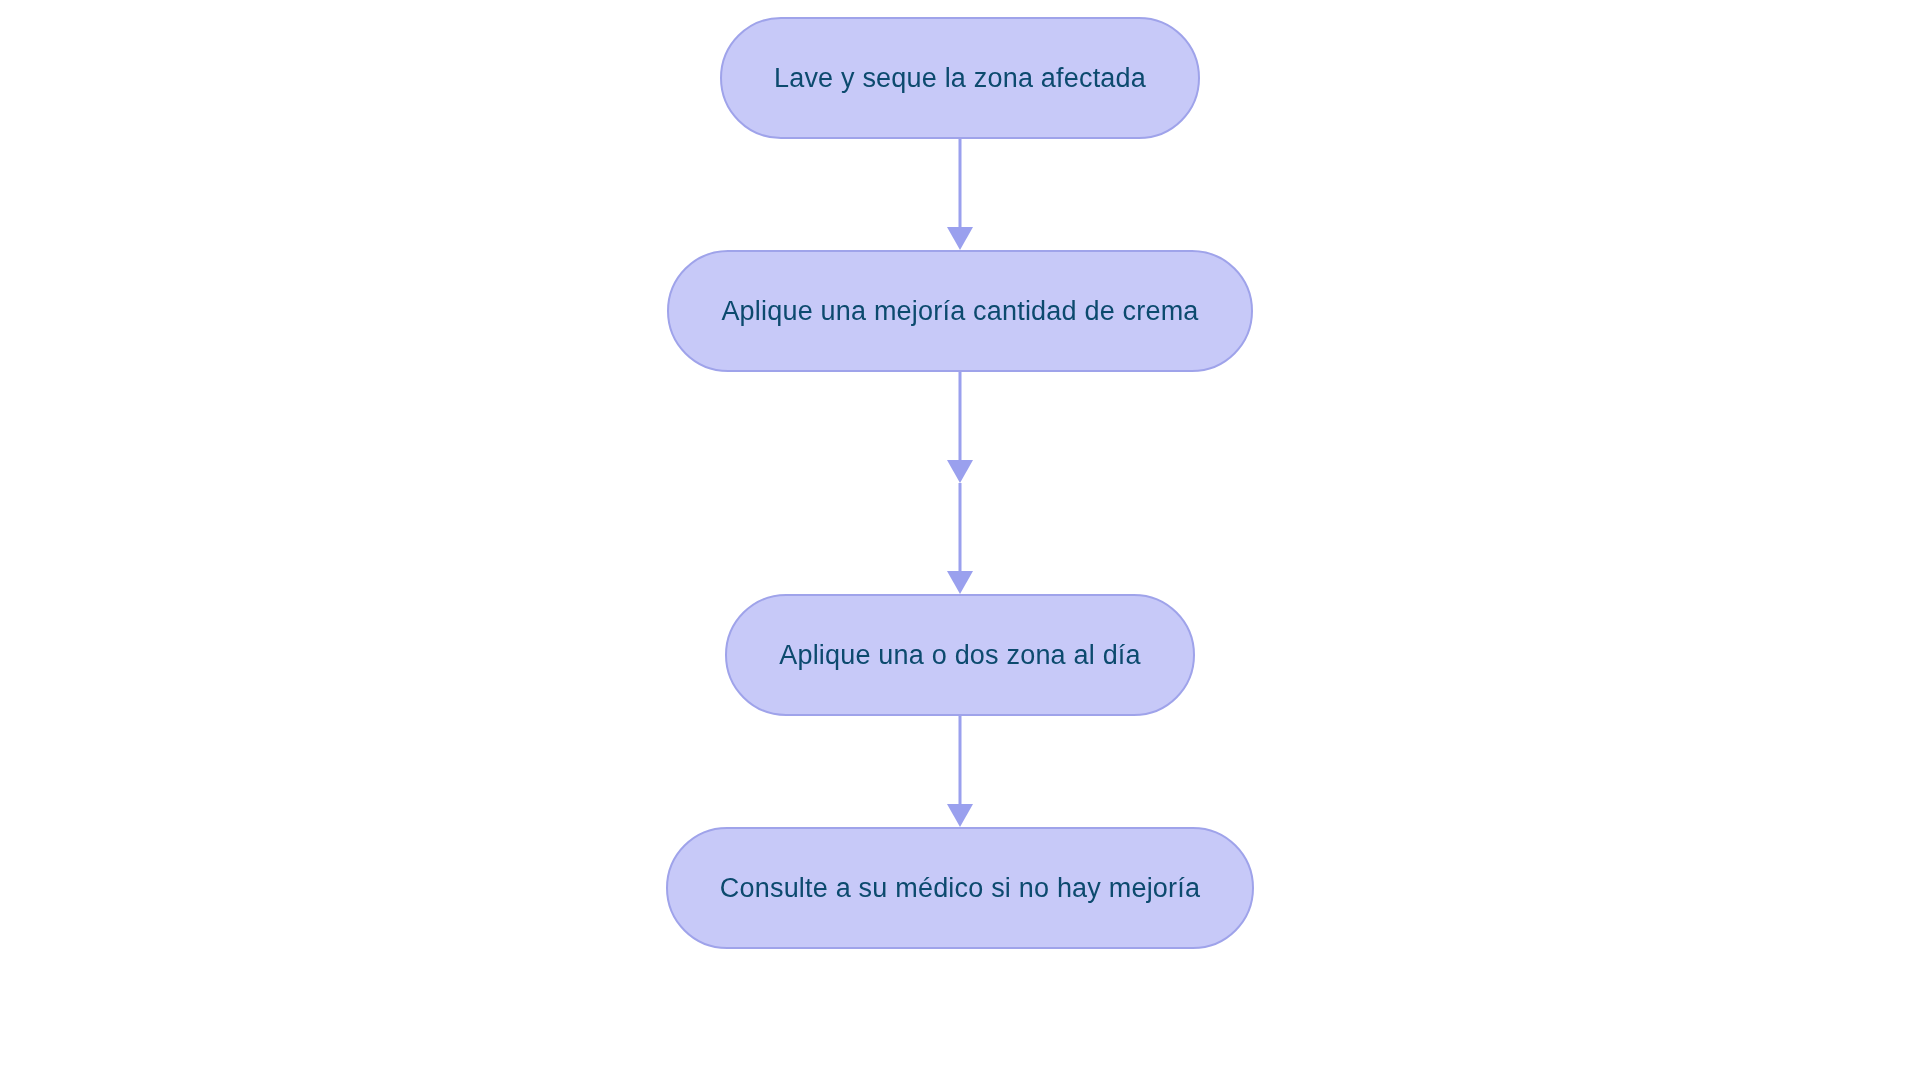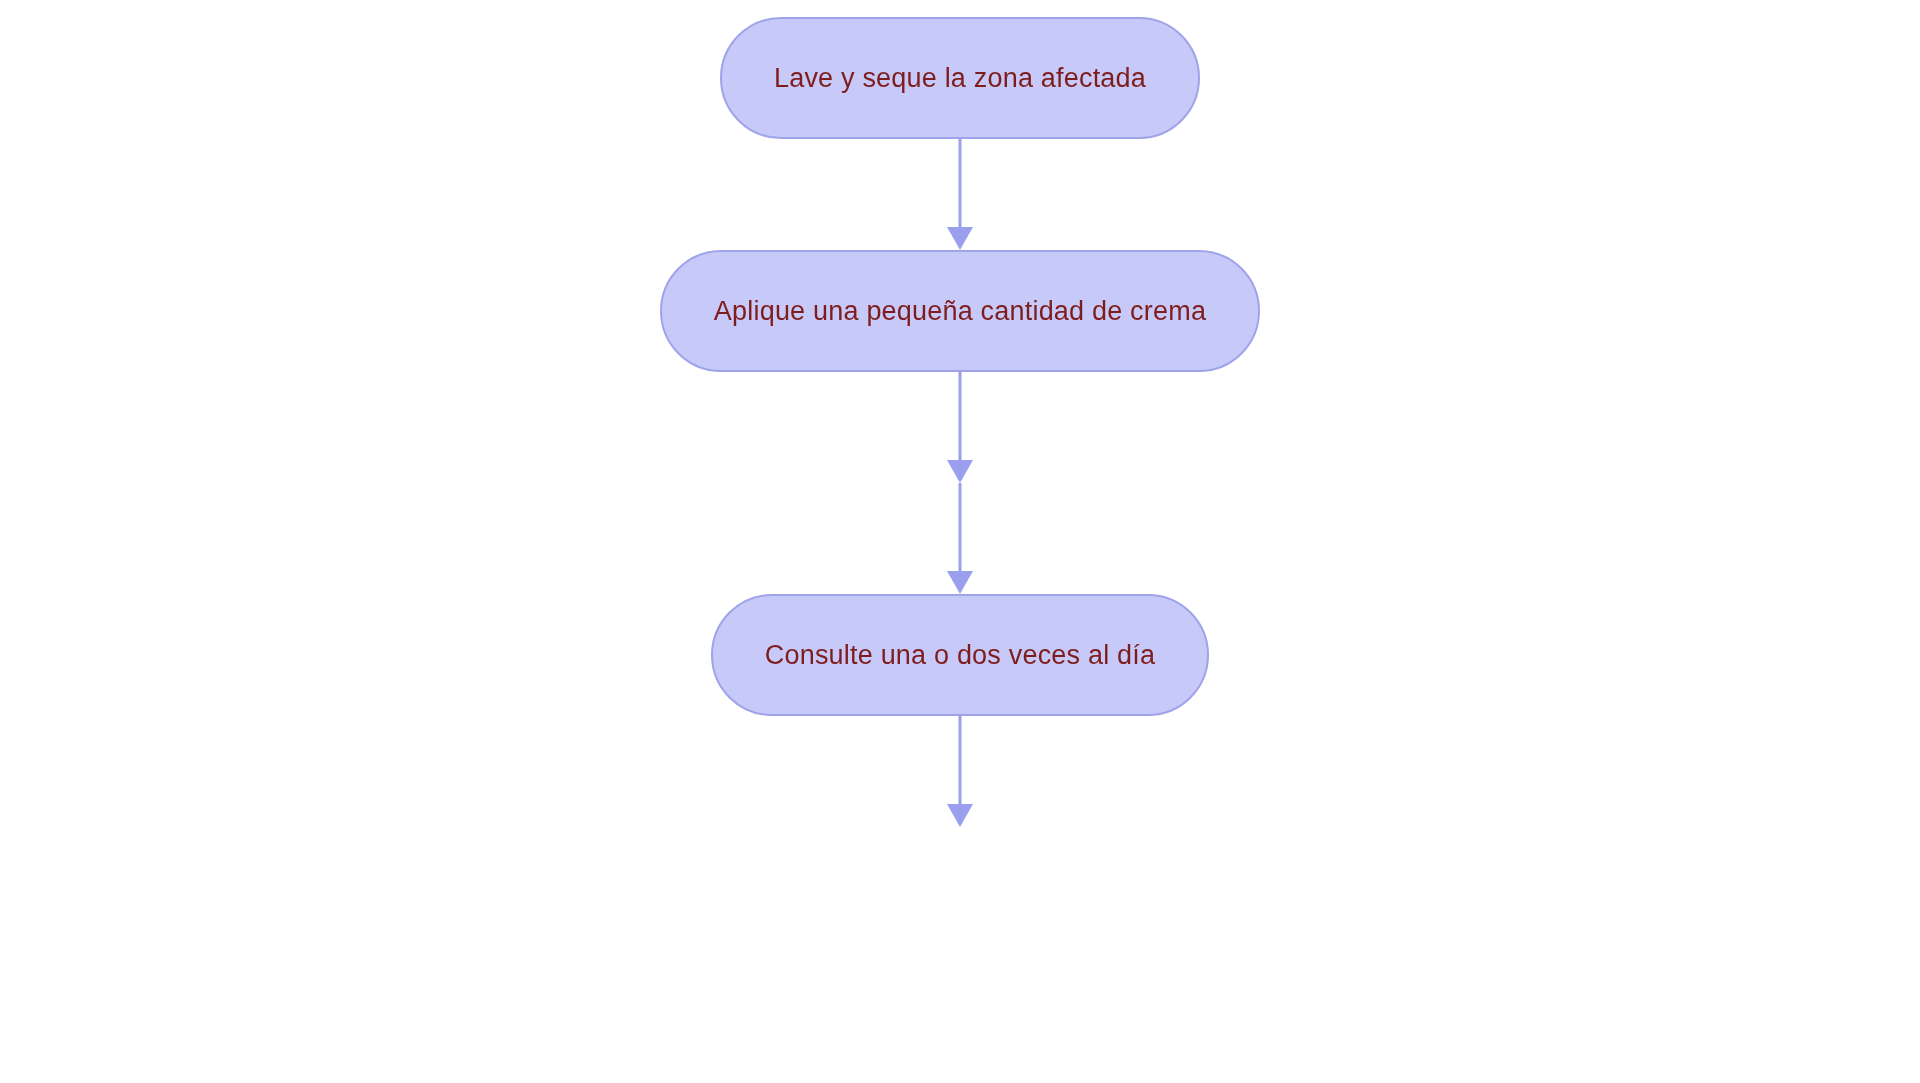--- a/index.html
+++ b/index.html
@@ -22,21 +22,21 @@
     padding-top: 17px;
   }
 
   .flow-node {
     height: 122px;
     min-width: 400px;
     padding: 0 52px;
     border-radius: 61px;
     background: #c7c9f8;
     border: 2px solid #9fa3ea;
-    color: #7f1d1d;
+    color: #0c4a6e;
     font-size: 27px;
     letter-spacing: 0.2px;
     display: flex;
     align-items: center;
     justify-content: center;
     white-space: nowrap;
     flex: 0 0 auto;
   }
 
   .flow-arrow {
@@ -76,37 +76,40 @@
   <div class="flow-node">
     <span>Lave y seque la zona afectada</span>
   </div>
 
   <div class="flow-arrow">
     <div class="shaft"></div>
     <div class="head"></div>
   </div>
 
   <div class="flow-node">
-    <span>Aplique una pequeña cantidad de crema</span>
+    <span>Aplique una mejoría cantidad de crema</span>
   </div>
 
   <div class="flow-arrow">
     <div class="shaft"></div>
     <div class="head"></div>
   </div>
 
 
   <div class="flow-arrow">
     <div class="shaft"></div>
     <div class="head"></div>
   </div>
 
   <div class="flow-node">
-    <span>Consulte una o dos veces al día</span>
+    <span>Aplique una o dos zona al día</span>
   </div>
 
   <div class="flow-arrow">
     <div class="shaft"></div>
     <div class="head"></div>
   </div>
 
+  <div class="flow-node">
+    <span>Consulte a su médico si no hay mejoría</span>
+  </div>
 
 </div>
 
 </body></html>

